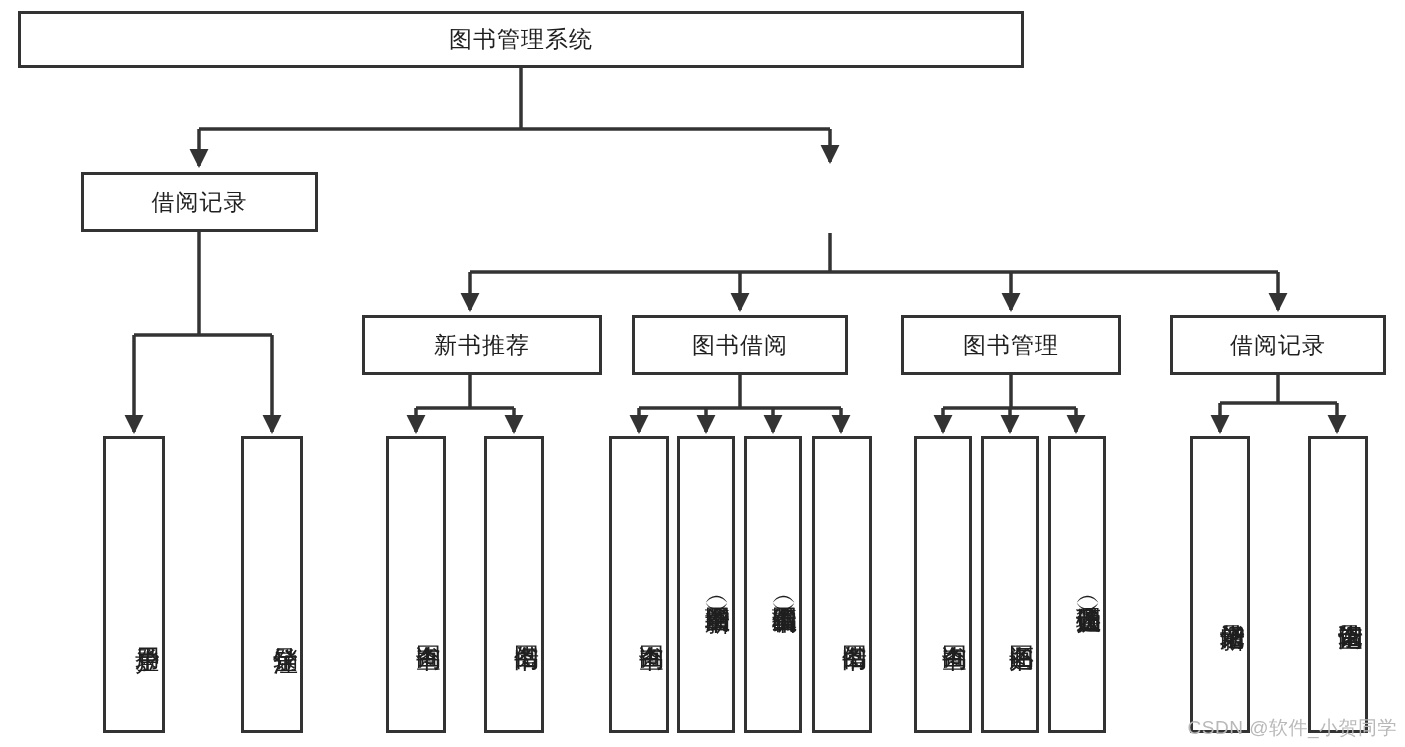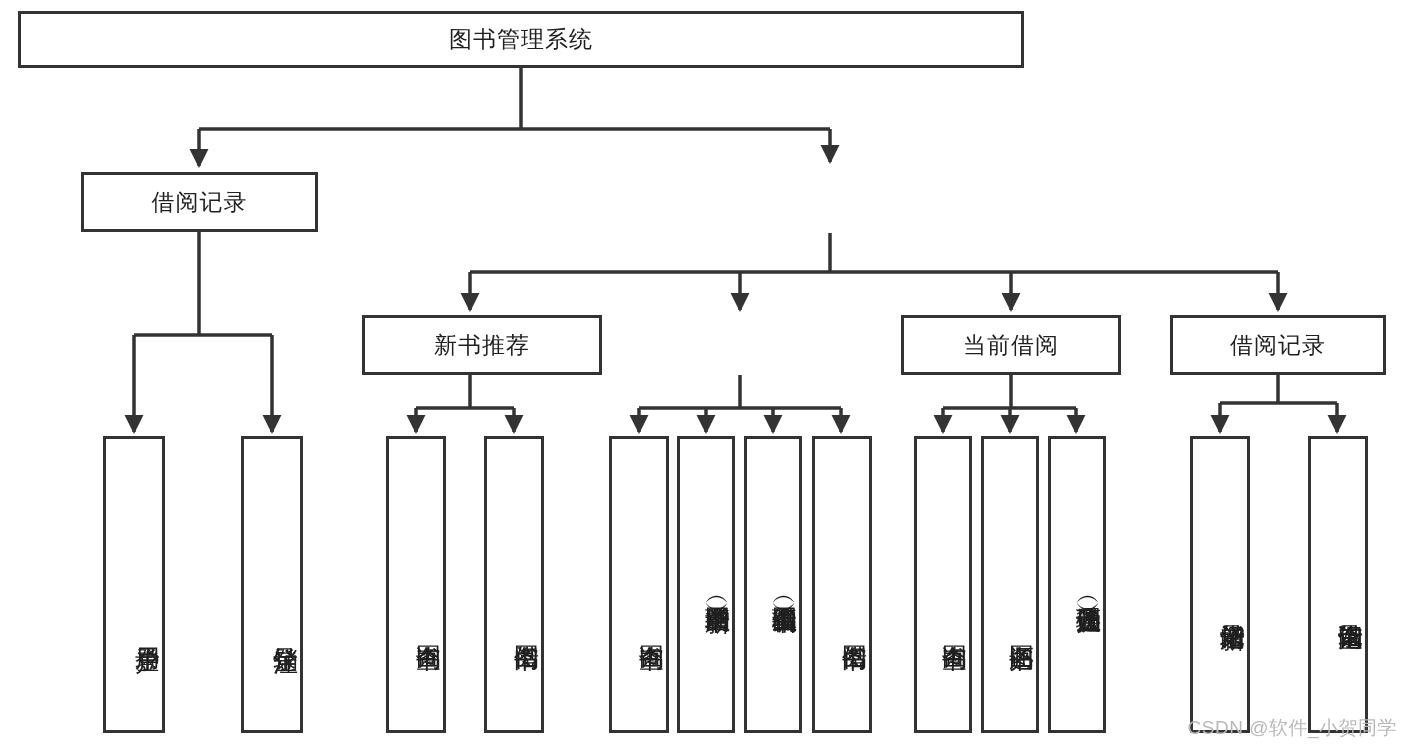--- a/index.html
+++ b/index.html
@@ -127,23 +127,26 @@
 
   <div class="node horiz" style="left:81px; top:172px; width:237px; height:60px;">
     <span class="node-label">借阅记录</span>
   </div>
 
 
   <div class="node horiz" style="left:362px; top:315px; width:240px; height:60px;">
     <span class="node-label">新书推荐</span>
   </div>
 
+  <div class="node horiz" style="left:632px; top:315px; width:216px; height:60px;">
+    <span class="node-label">图书借阅</span>
+  </div>
 
   <div class="node horiz" style="left:901px; top:315px; width:220px; height:60px;">
-    <span class="node-label">当前借阅</span>
+    <span class="node-label">图书管理</span>
   </div>
 
   <div class="node horiz" style="left:1170px; top:315px; width:216px; height:60px;">
     <span class="node-label">借阅记录</span>
   </div>
 
   <div class="node vert" style="left:103px; top:436px; width:62px; height:297px; padding-top:86px;">
     <span class="node-label">用户登录</span>
   </div>
 

